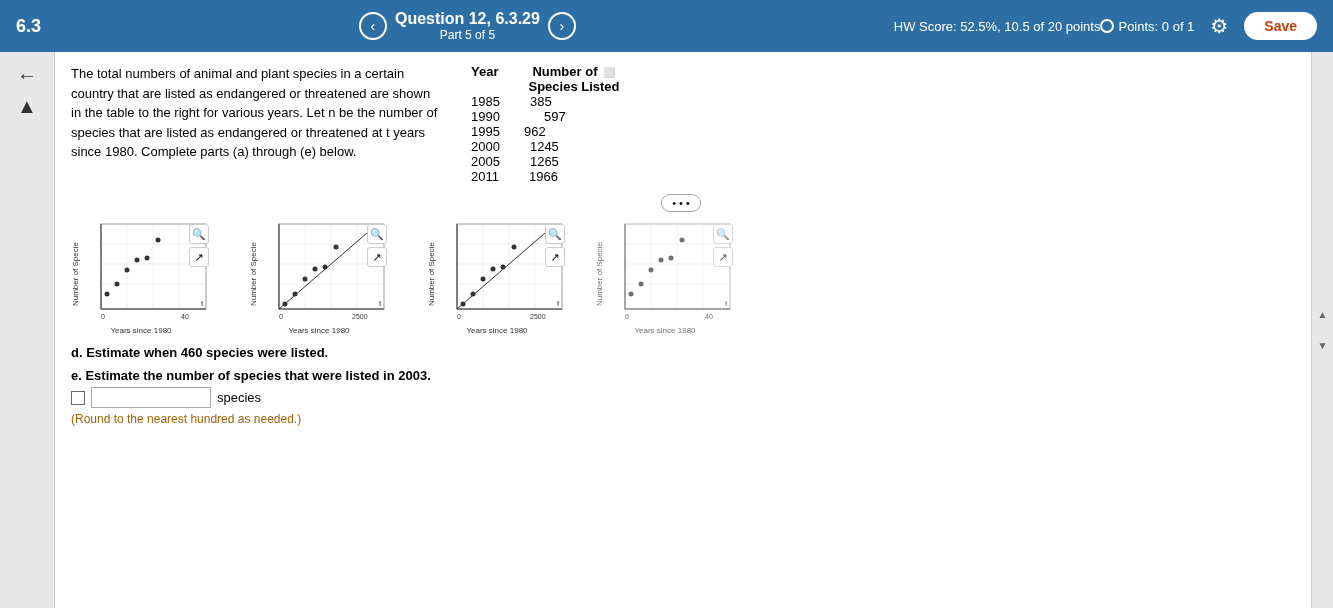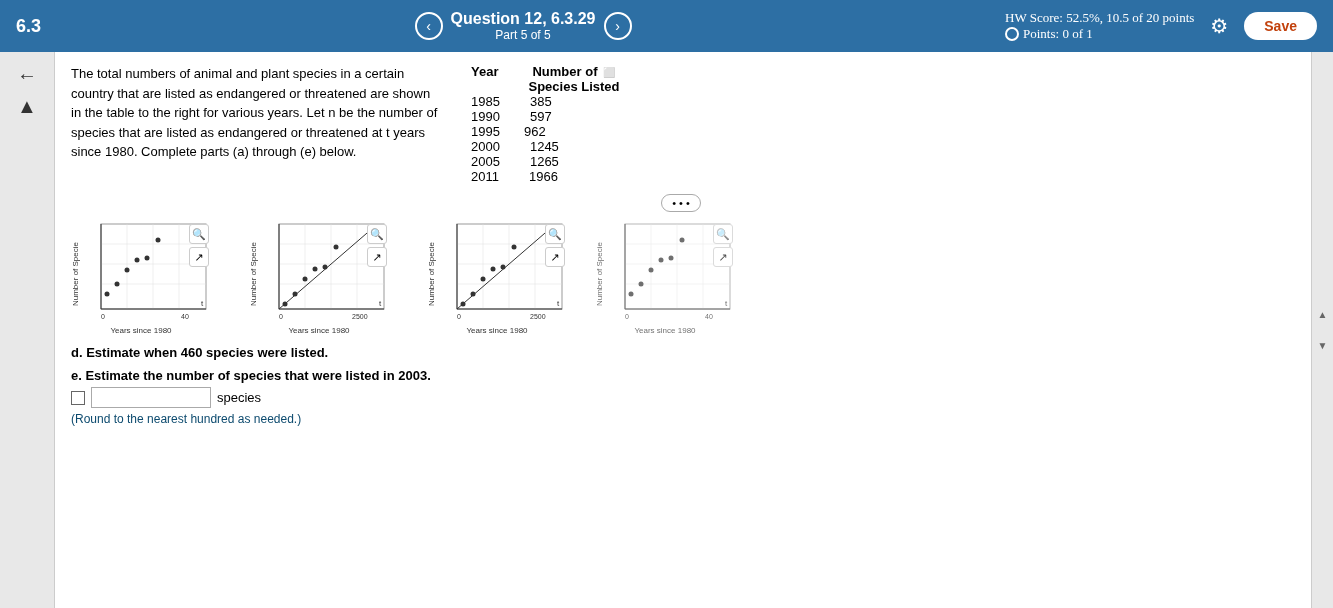--- a/index.html
+++ b/index.html
@@ -14,21 +14,21 @@
       justify-content: space-between;
       padding: 8px 16px;
       height: 52px;
     }
     .header-left { display: flex; align-items: center; gap: 8px; }
     .header-section-label { font-size: 18px; font-weight: bold; color: white; text-align: center; }
     .header-center { display: flex; flex-direction: column; align-items: center; }
     .header-title { font-size: 16px; font-weight: bold; }
     .header-subtitle { font-size: 12px; }
     .header-right { display: flex; align-items: center; gap: 16px; }
-    .hw-score { display: flex; flex-direction: column; align-items: flex-start; font-size: 13px; font-family: Liberation Serif, serif; }
+    .hw-score { display: flex; flex-direction: row; align-items: flex-start; font-size: 13px; }
     .nav-btn {
       background: transparent;
       border: 2px solid white;
       color: white;
       border-radius: 50%;
       width: 28px; height: 28px;
       cursor: pointer;
       font-size: 14px;
       display: flex; align-items: center; justify-content: center;
     }
@@ -122,21 +122,21 @@
     .answer-note { font-size: 12px; color: #333; }
     .species-input-row { display: flex; align-items: center; gap: 6px; margin: 4px 0; }
     .species-checkbox { width: 14px; height: 14px; border: 1px solid #666; display: inline-block; background: white; }
     .species-input {
       border: 1px solid #aaa;
       padding: 2px 6px;
       font-size: 13px;
       width: 120px;
     }
     .species-label { font-size: 13px; }
-    .round-note { font-size: 12px; color: #0c4a6e; margin-top: 2px; }
+    .round-note { font-size: 12px; color: #a16207; margin-top: 2px; }
 
     
     .mini-graph {
       width: 130px;
       height: 100px;
     }
   </style>
 </head>
 <body>
 
@@ -189,21 +189,21 @@
           </div>
           <div style="display:flex;gap:30px;font-weight:bold;padding-left:0;">
             <span style="visibility:hidden;">Year</span>
             <span>Species Listed</span>
           </div>
           <div>
             <div style="display:flex;gap:30px;">
               <span>1985</span>
                 <span>385</span>
             </div>
-            <div style="display:flex;gap:30px;">
+            <div style="display:flex;gap:44px;">
               <span>1990</span>
                 <span>597</span>
             </div>
             <div style="display:flex;gap:24px;">
               <span>1995</span>
                 <span>962</span>
             </div>
             <div style="display:flex;gap:30px;">
               <span>2000</span>
                 <span>1245</span>

